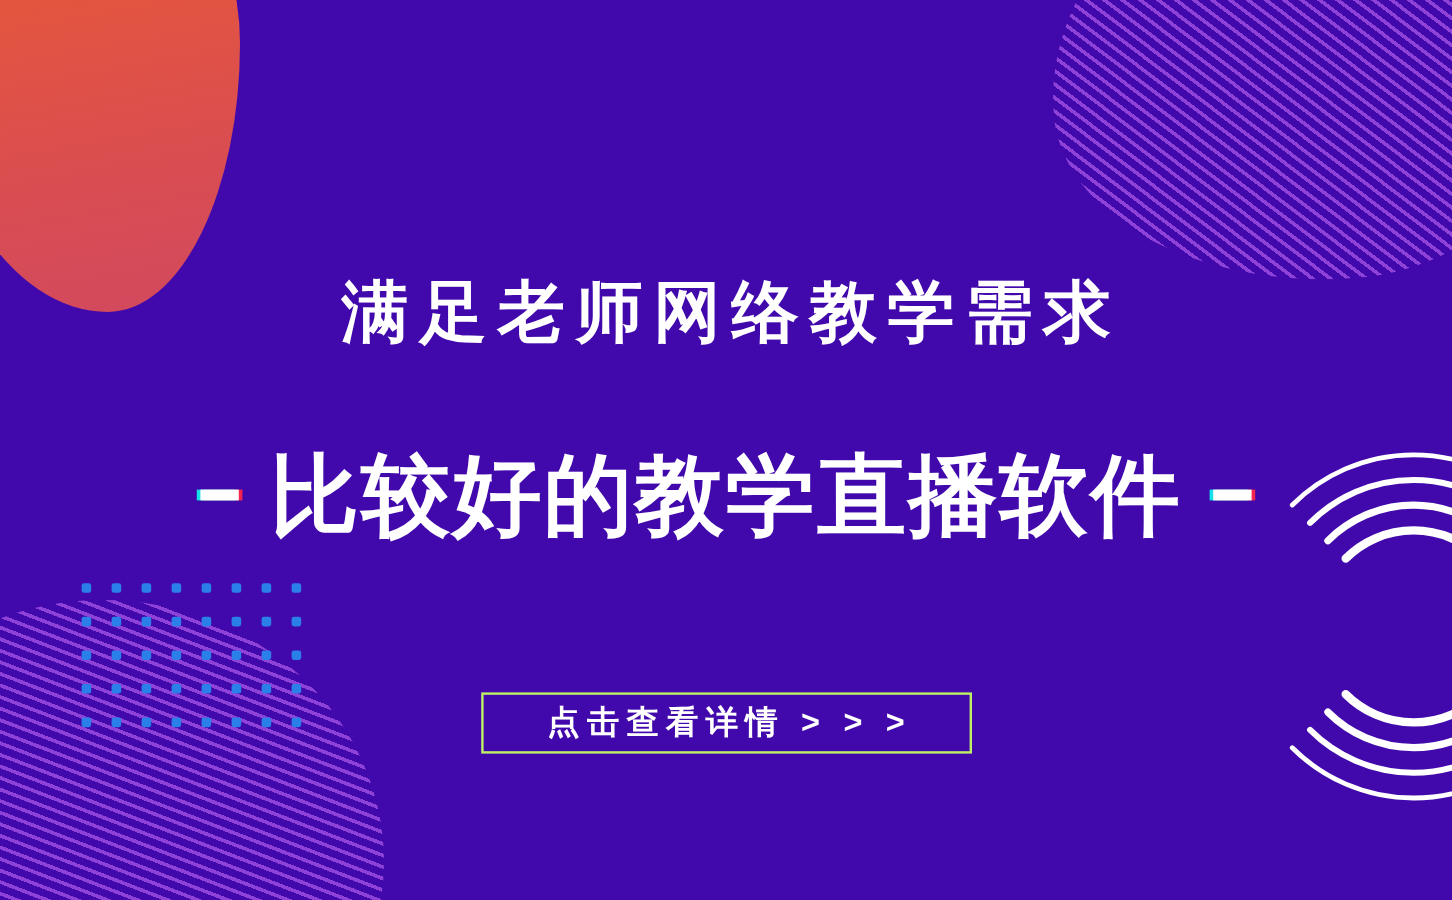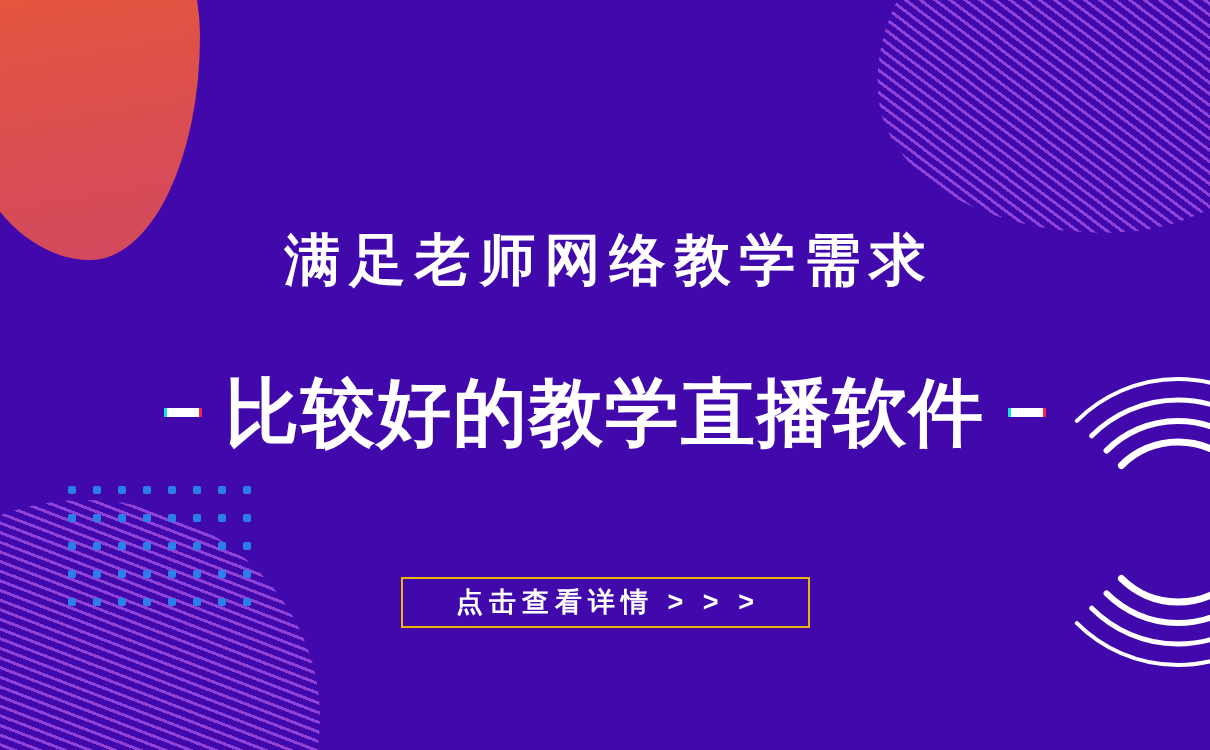--- a/index.html
+++ b/index.html
@@ -131,21 +131,21 @@
     font-weight: bold;
     letter-spacing: 2px;
     line-height: 1;
   }
 
   #cta-button {
     margin-top: 78px;
     width: 409px;
     height: 51px;
     box-sizing: border-box;
-    border: 2px solid #eab308;
+    border: 2px solid #bef264;
     background: transparent;
     color: #ffffff;
     font-family: inherit;
     font-size: 27px;
     font-weight: bold;
     letter-spacing: 6px;
     text-indent: 6px;
     line-height: 1;
     cursor: pointer;
     display: flex;

